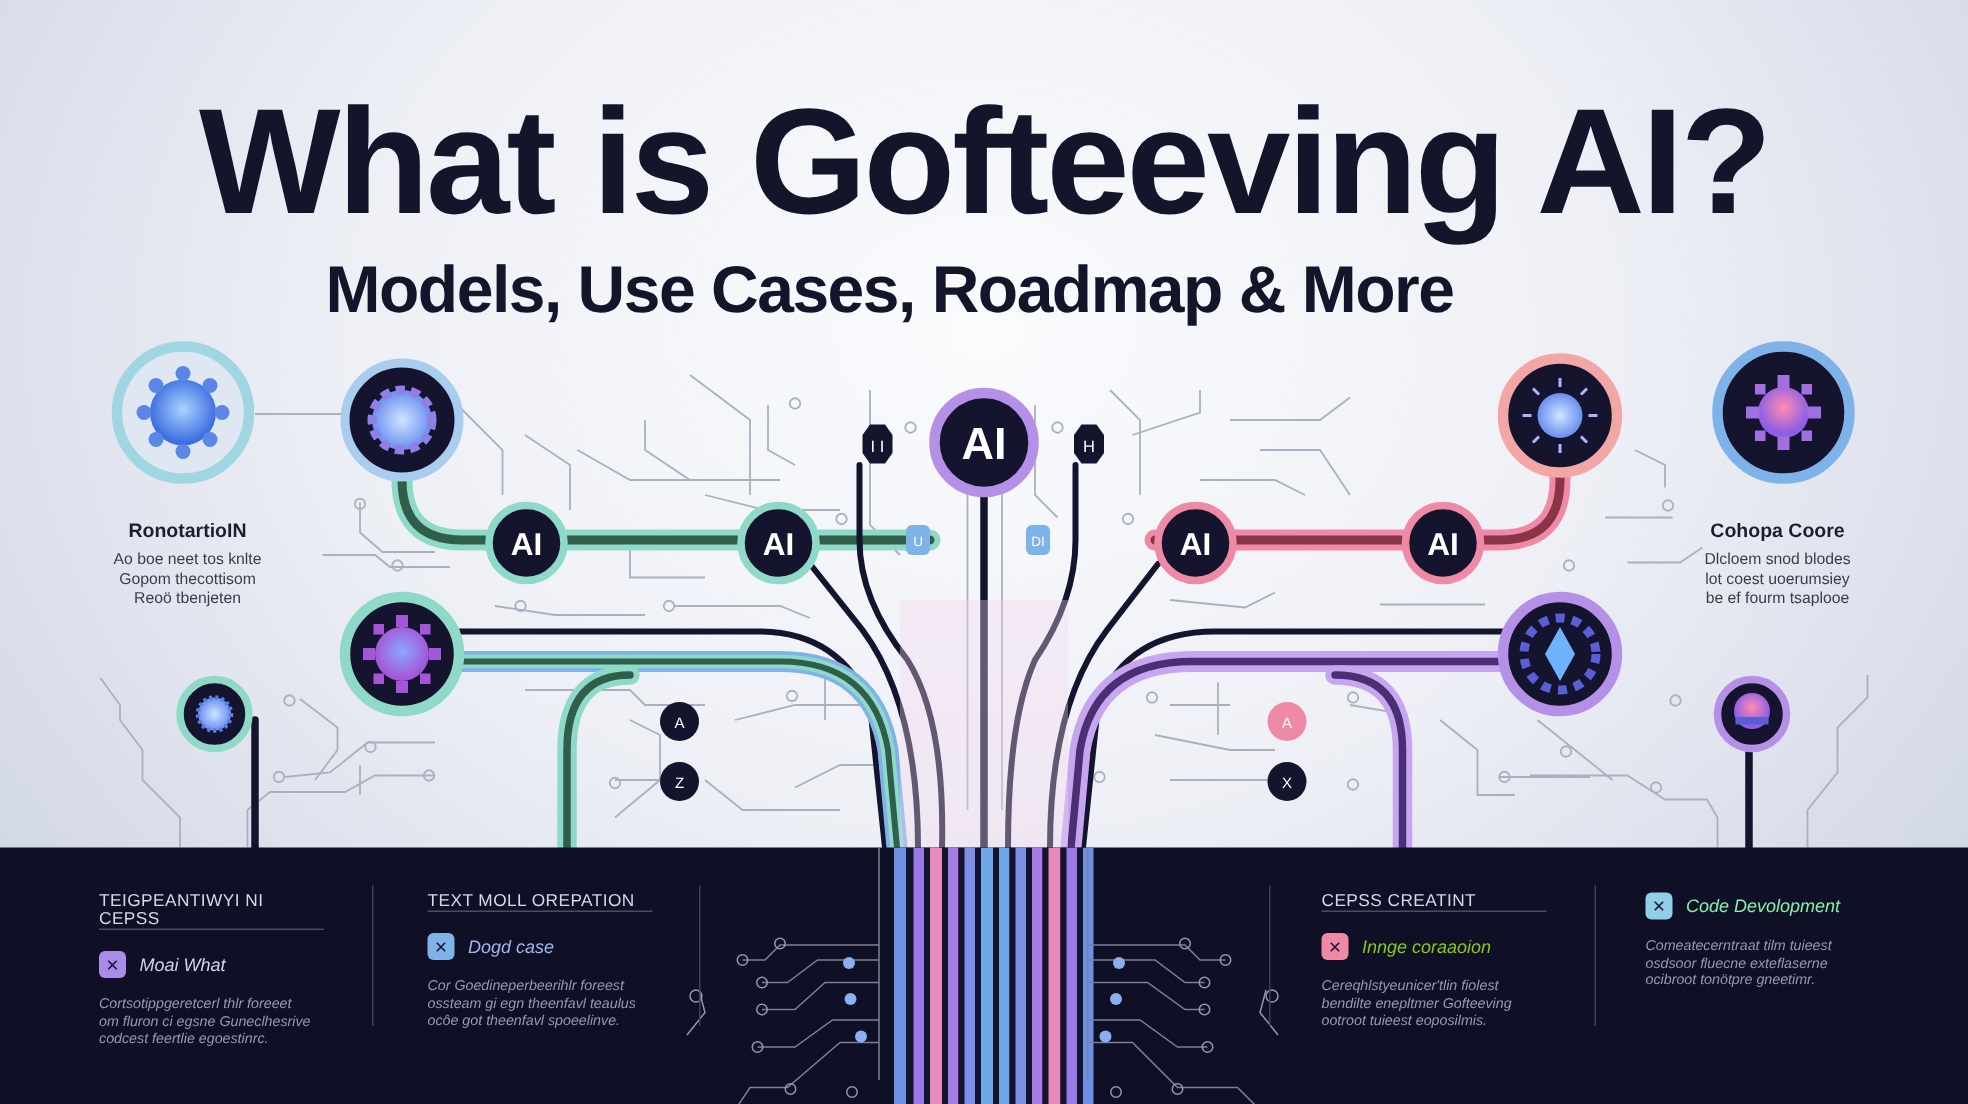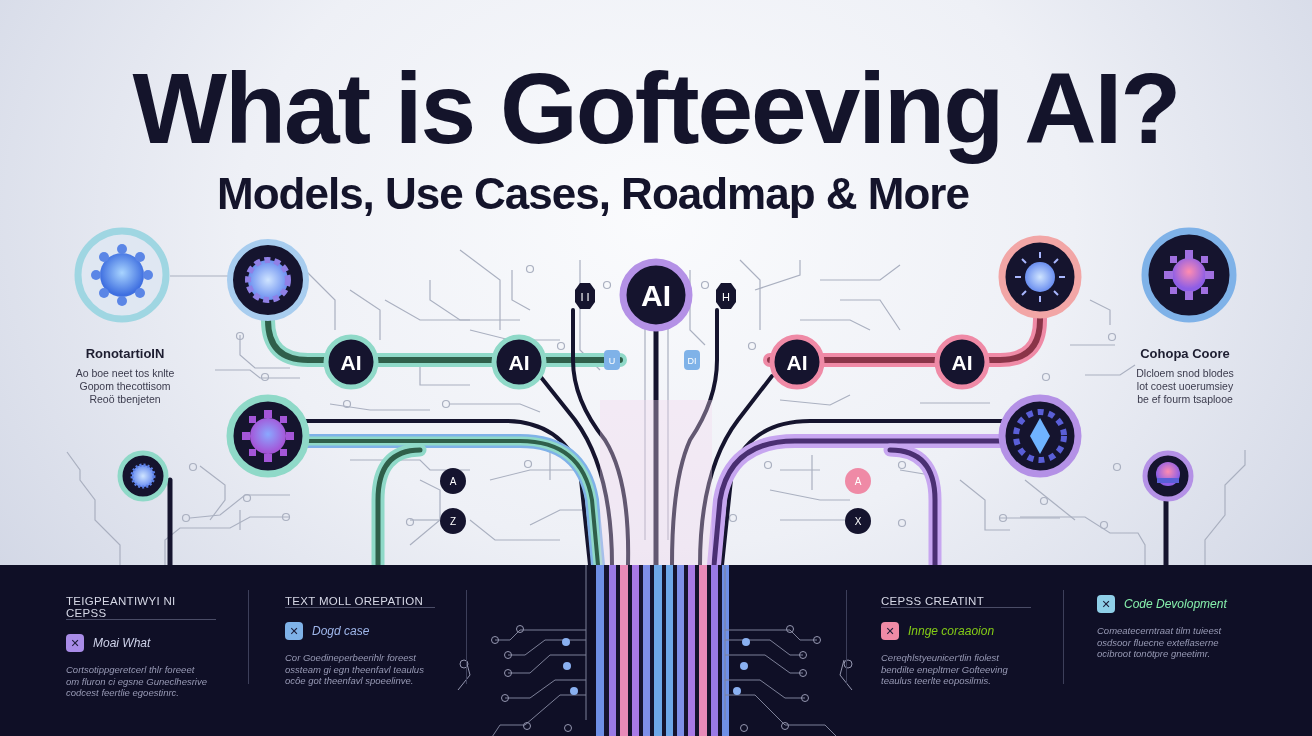--- a/index.html
+++ b/index.html
@@ -449,21 +449,21 @@
     </div>
 
     <div class="card" style="left:881px;">
       <div class="cat">CEPSS CREATINT</div>
       <div class="item">
         <span class="ico" style="background:#ef8aa6">✕</span>
         <span class="lbl" style="color:#84cc16">Innge coraaoion</span>
       </div>
       <div class="desc">Cereqhlstyeunicer'tlin fiolest</div>
       <div class="desc">bendilte enepltmer Gofteeving</div>
-      <div class="desc">teaulus teerlte eoposilmis.</div>
+      <div class="desc">ootroot tuieest eoposilmis.</div>
     </div>
 
     <div class="card" style="left:1097px;">
       <div class="item">
         <span class="ico" style="background:#8fcfe8">✕</span>
         <span class="lbl" style="color:#86efac">Code Devolopment</span>
       </div>
       <div class="desc">Comeatecerntraat tilm tuieest</div>
       <div class="desc">osdsoor fluecne exteflaserne</div>
       <div class="desc">ocibroot tonötpre gneetimr.</div>

